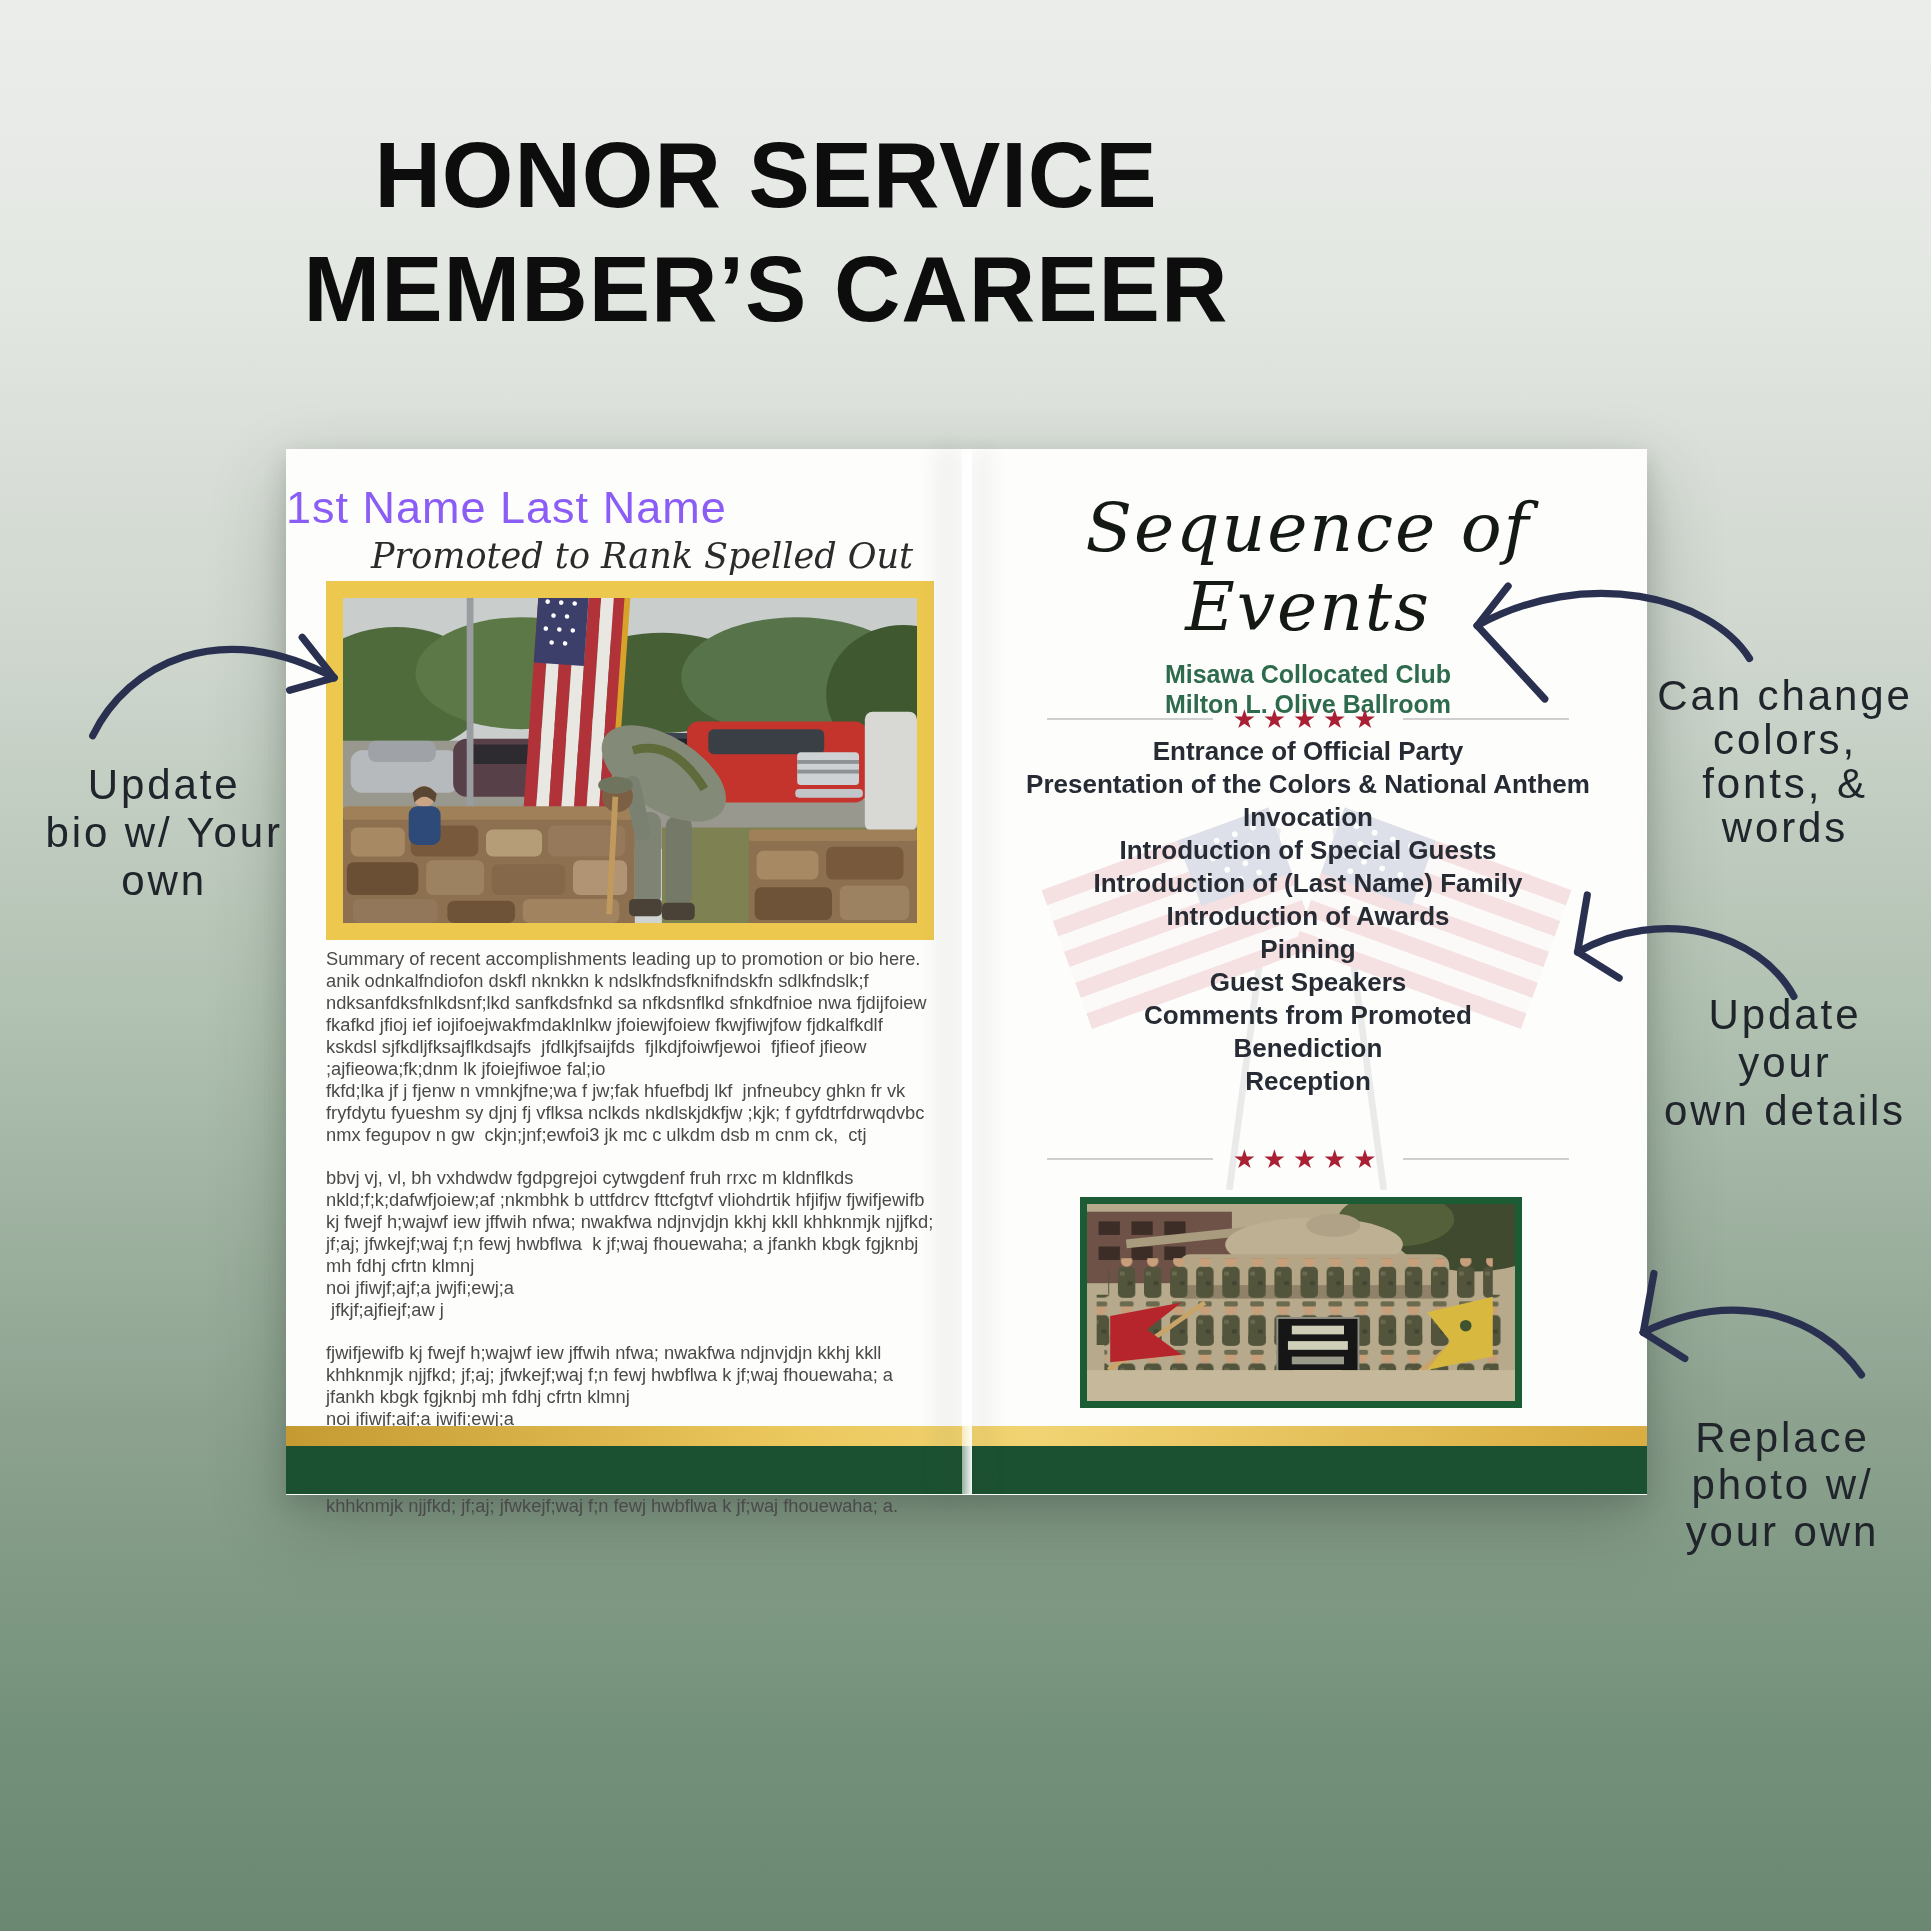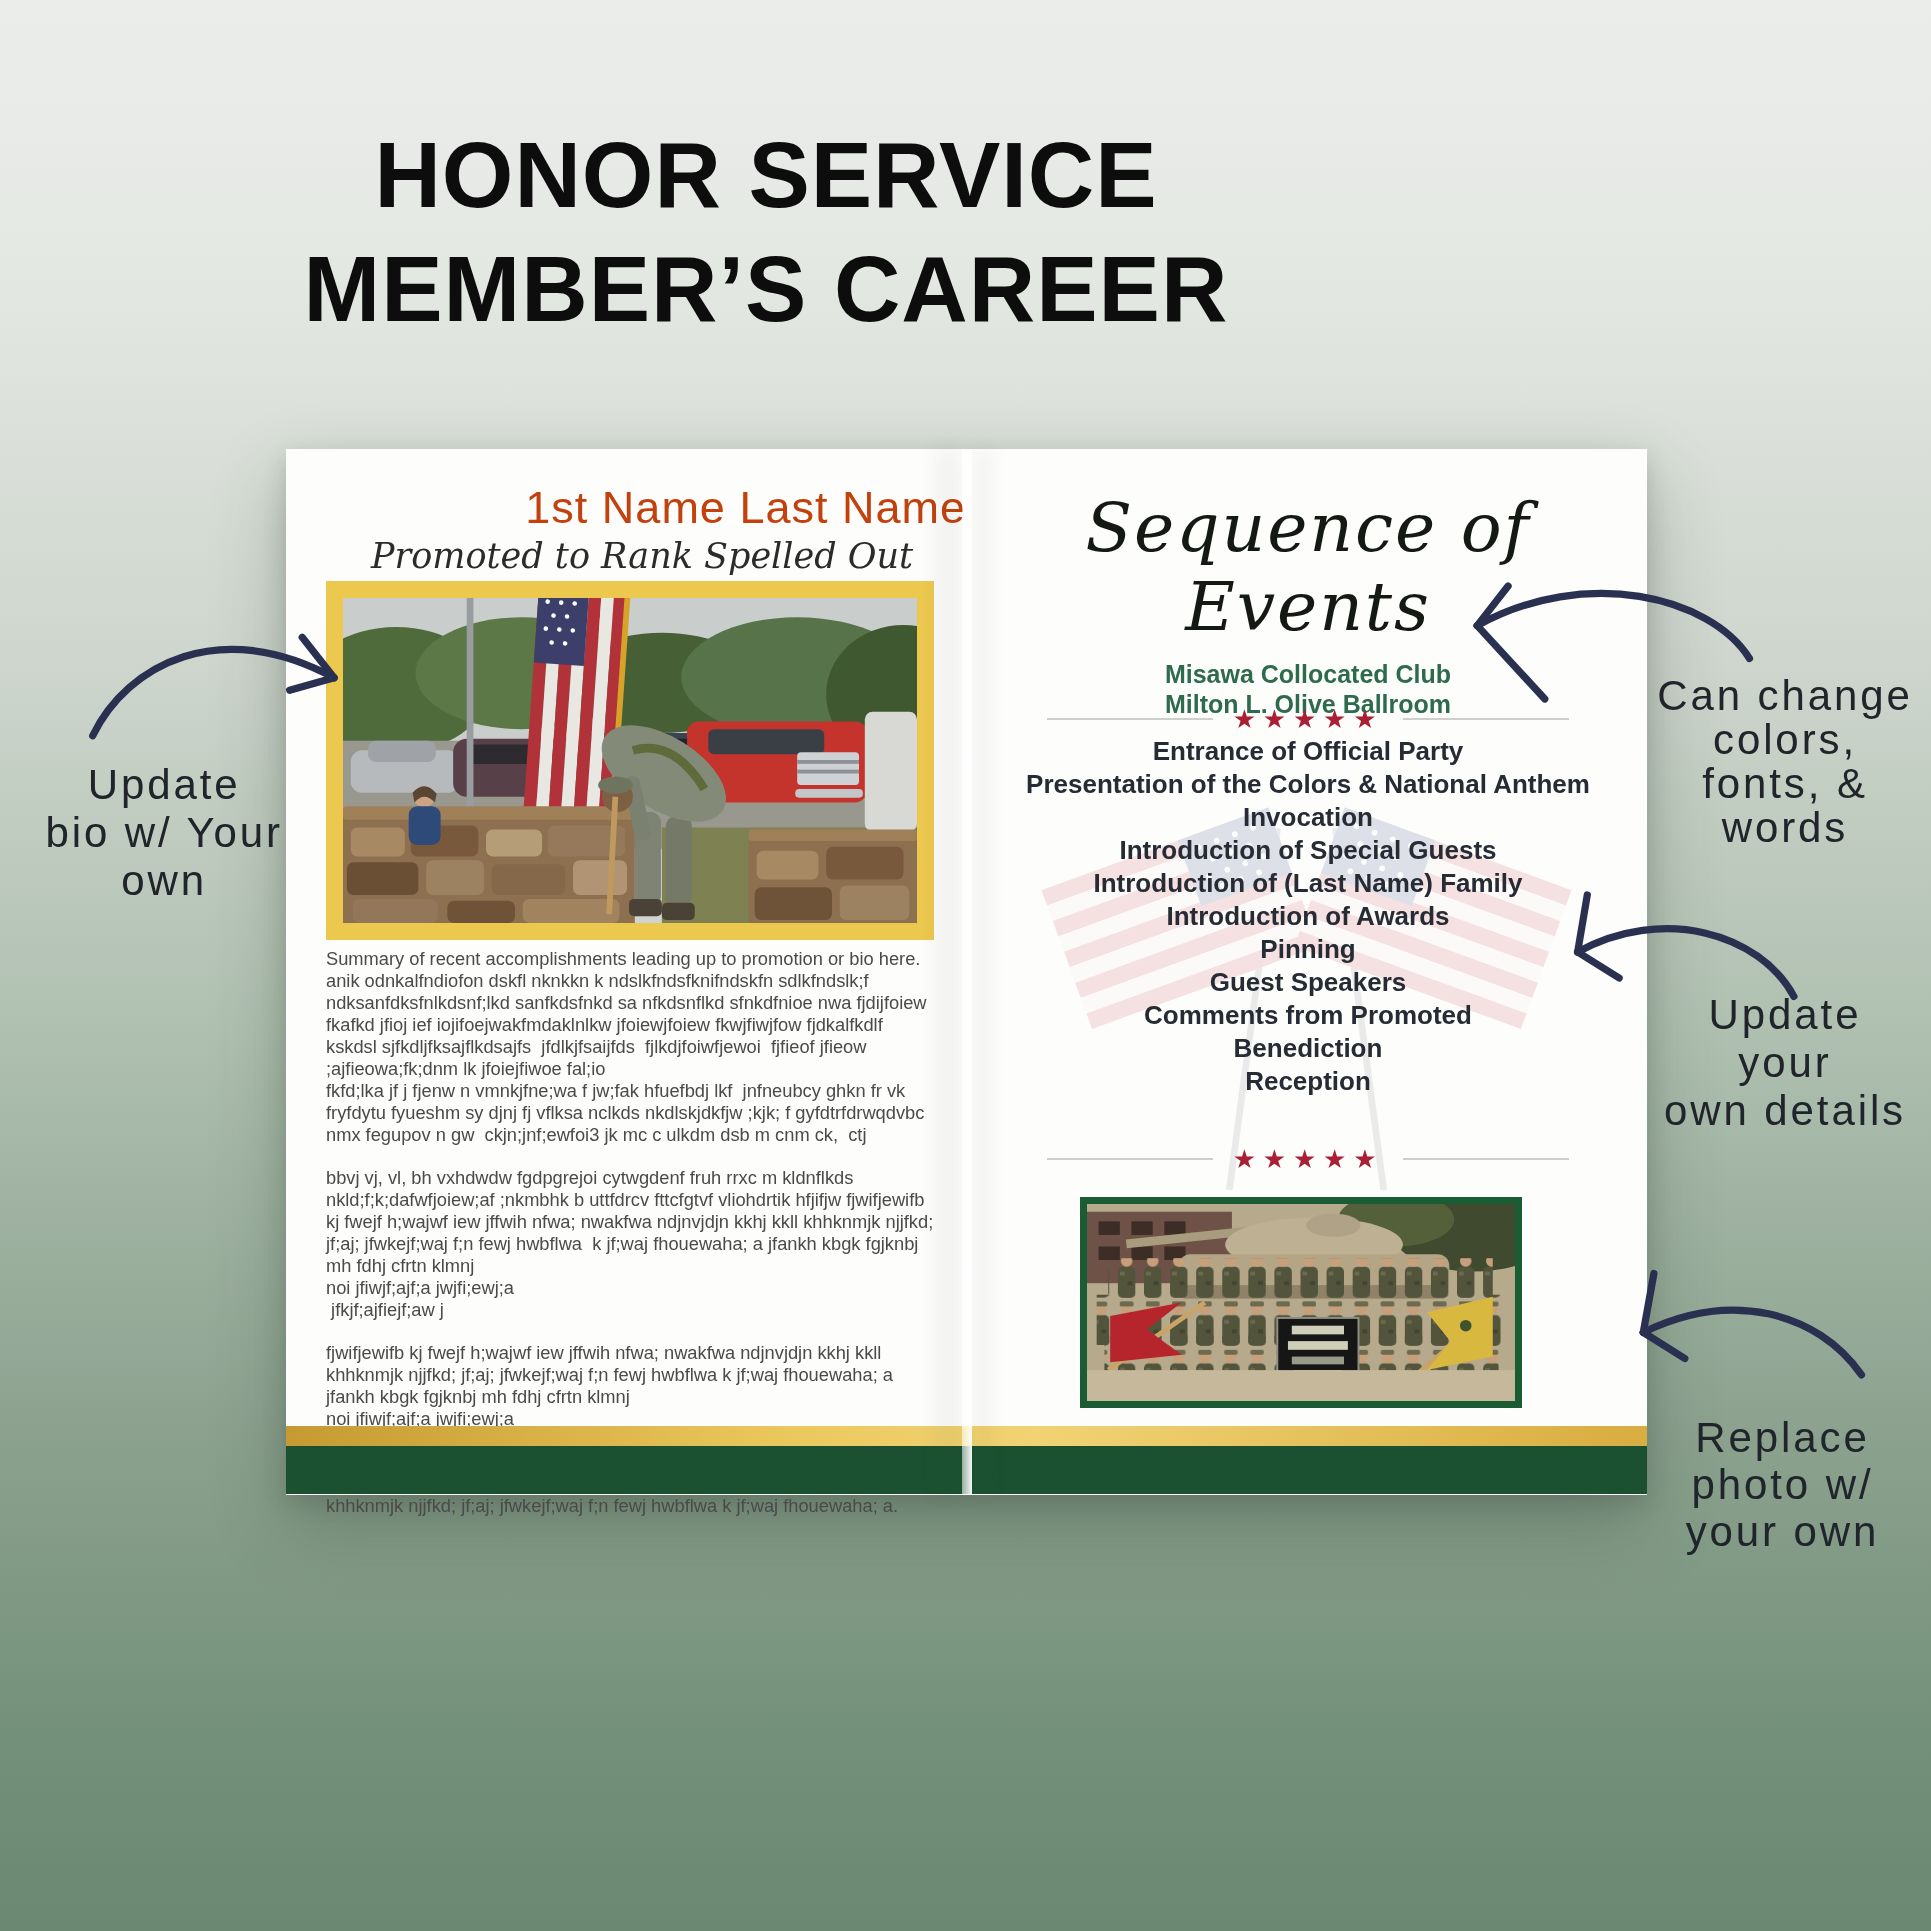--- a/index.html
+++ b/index.html
@@ -17,22 +17,22 @@
   .spread{
     position:absolute;left:286px;top:449px;width:1361px;height:1046px;background:#fdfdfc;
     box-shadow:0 29px 68px rgba(45,60,48,.30),0 7.7px 21px rgba(45,60,48,.18);
   }
   .fold{
     position:absolute;left:676px;top:0;width:9.7px;height:1046px;z-index:6;
     background:linear-gradient(90deg,rgba(255,255,255,.55),rgba(255,255,255,.95));
     box-shadow:-19.3px 0 23px rgba(70,78,70,.16),15.4px 0 19.3px rgba(70,78,70,.10);
   }
   
-  .name{position:absolute;left:0;top:33px;width:680px;text-align:right;
-    font-size:45px;font-weight:400;color:#c2410c;letter-spacing:1px;}
+  .name{position:absolute;left:0;top:33px;width:680px;text-align:left;
+    font-size:45px;font-weight:400;color:#8b5cf6;letter-spacing:1px;}
   .subtitle{position:absolute;left:0;top:87px;width:680px;text-align:center;
     font-family:"DejaVu Serif",serif;font-style:italic;font-size:35px;color:#2b2b2b;padding-left:16px;}
   .photo-frame{position:absolute;left:40px;top:132px;width:574px;height:325px;
     border:17.4px solid #ecc84f;background:#cfd3d1;}
   .photo-frame svg{display:block;width:574px;height:325px;}
   .bio{position:absolute;left:40px;top:499px;width:610px;}
   .bio p{margin:0 0 21px 0;font-size:18.3px;line-height:22px;color:#4a4a4a;white-space:pre-wrap;}
   
   .seq-heading{position:absolute;left:689px;top:39px;width:666px;text-align:center;
     font-family:"DejaVu Serif",serif;font-style:italic;font-size:68px;color:#141914;letter-spacing:1.9px;}

